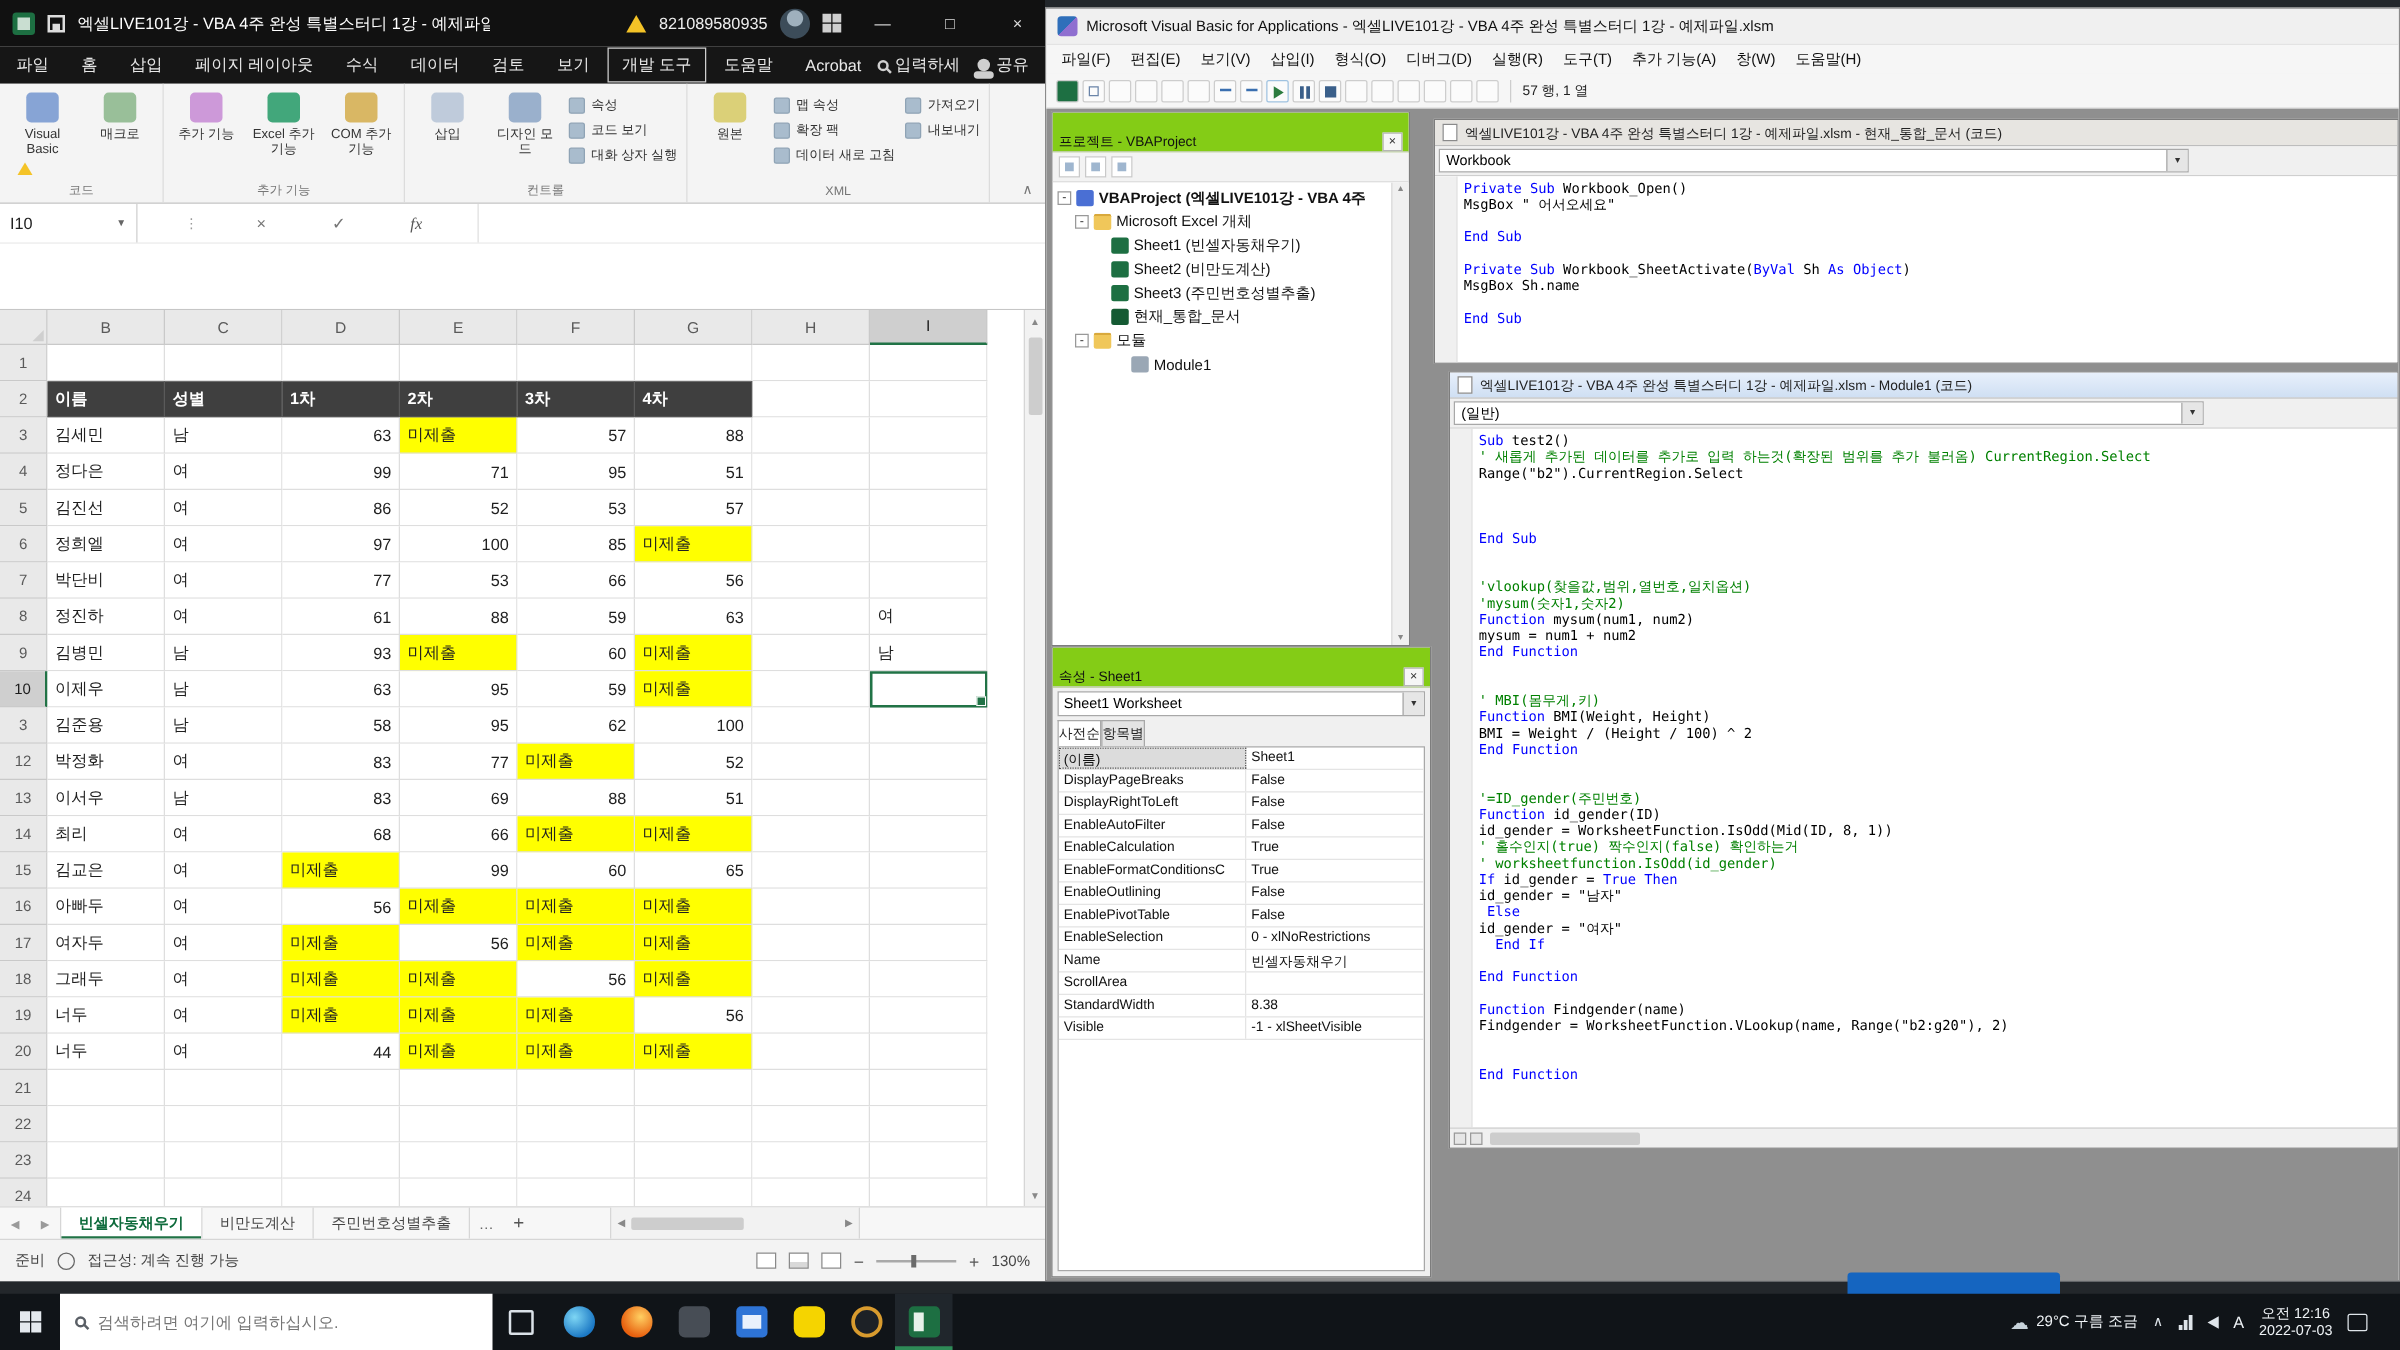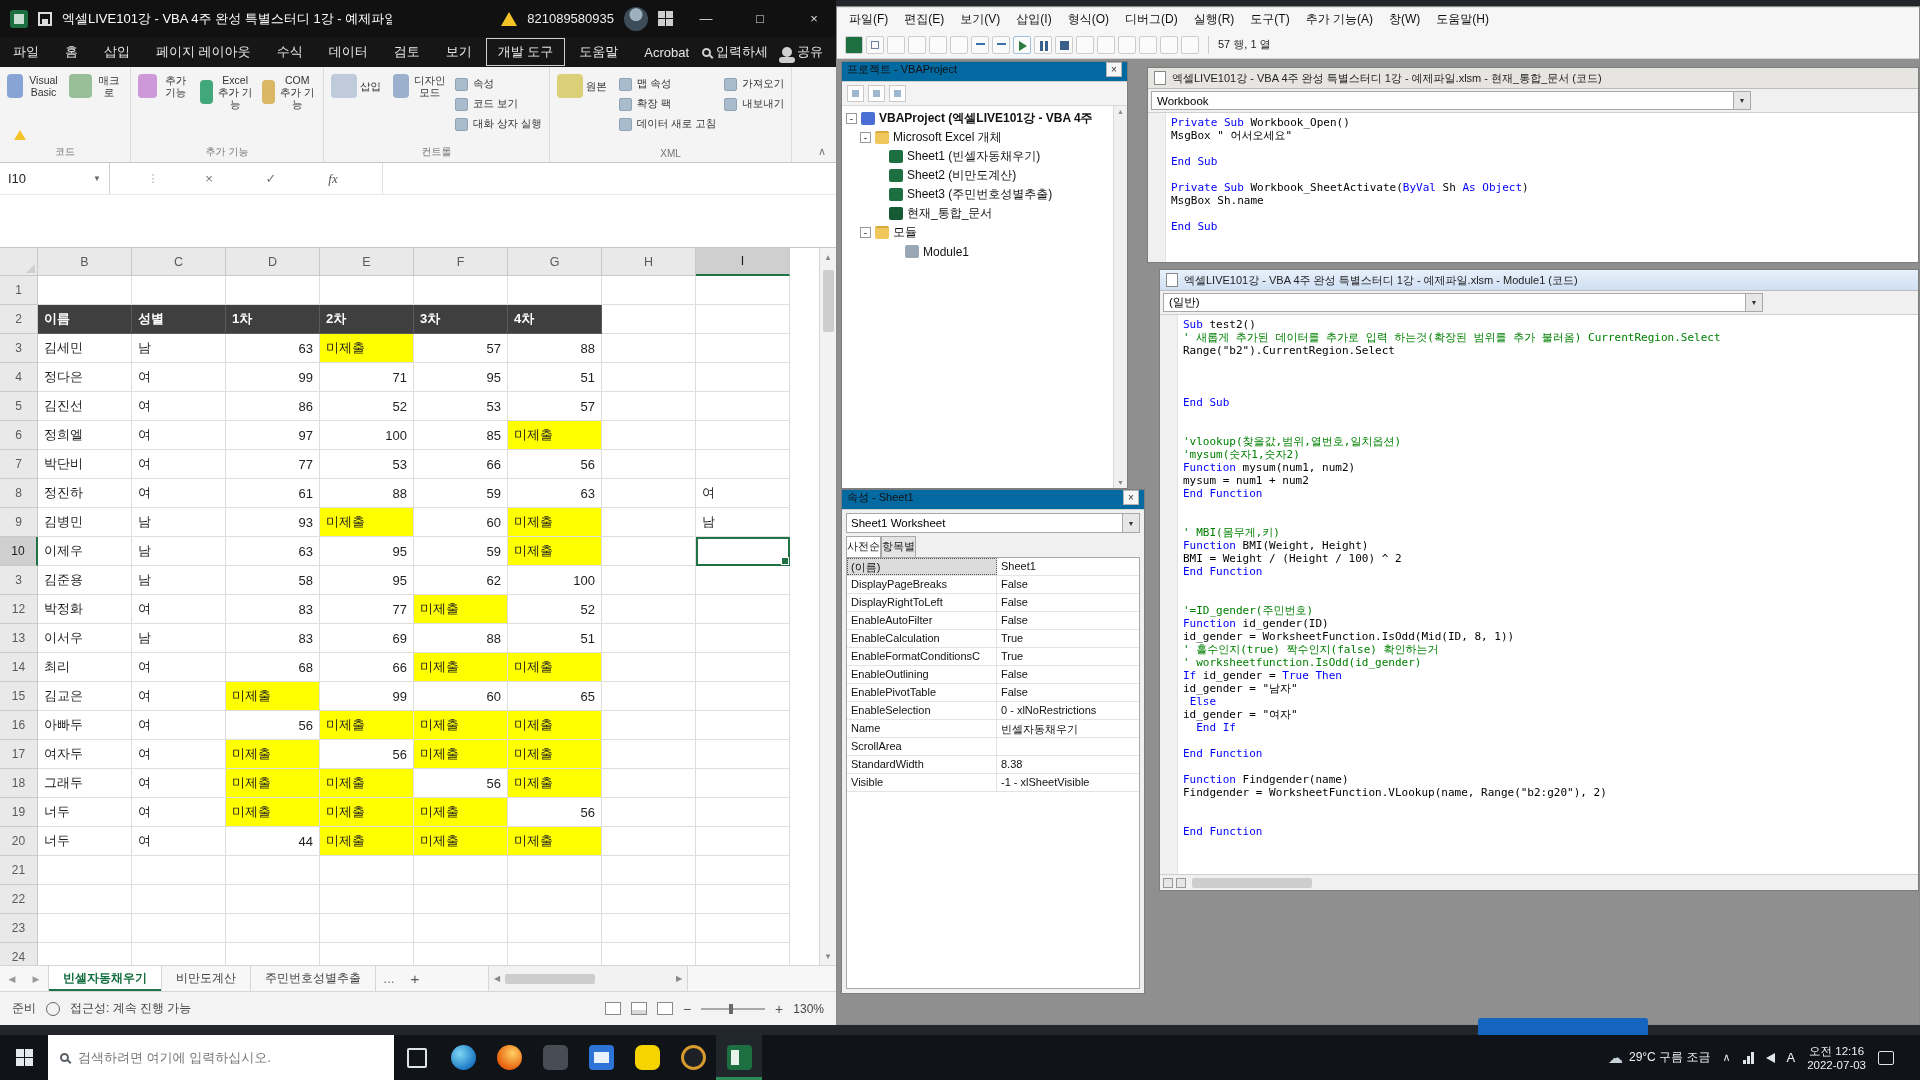--- a/index.html
+++ b/index.html
@@ -30,21 +30,21 @@
   .mag { width:9px; height:9px; border:2px solid #cfcfcf; border-radius:50%; position:relative; flex:0 0 auto; }
   .mag::after { content:''; position:absolute; width:2px; height:5px; background:#cfcfcf; transform:rotate(-45deg); right:-3px; bottom:-4px; }
   .tr-item { display:flex; align-items:center; gap:5px; white-space:nowrap; }
   .person-ico { width:10px; height:10px; border-radius:50%; background:#cfcfcf; position:relative; }
   .person-ico::after { content:''; position:absolute; left:-3px; top:10px; width:16px; height:6px; border-radius:3px; background:#cfcfcf; }
 
   .xl-ribbon { height:96px; background:#f4f4f4; border-bottom:1px solid #c6c6c6; display:flex; position:relative; flex:0 0 auto; }
   .rgroups { display:flex; height:100%; }
   .rgroup { display:flex; flex-direction:column; border-right:1px solid #dcdcdc; padding:4px 7px 1px; }
   .rgroup-content { flex:1; display:flex; gap:8px; align-items:flex-start; }
-  .bigbtn { width:54px; display:flex; flex-direction:row; align-items:center; gap:3px; padding-top:3px; font-size:10.5px; color:#333; text-align:center; line-height:12px; }
+  .bigbtn { width:54px; display:flex; flex-direction:column; align-items:center; gap:3px; padding-top:3px; font-size:10.5px; color:#333; text-align:center; line-height:12px; }
   .bicon { width:26px; height:24px; border-radius:4px; opacity:.9; }
   .smallcol { display:flex; flex-direction:column; gap:6px; padding-top:6px; }
   .smallbtn { display:flex; align-items:center; gap:5px; font-size:10.5px; color:#333; white-space:nowrap; }
   .sicon { width:13px; height:13px; border-radius:2px; background:#a9bccd; border:1px solid #8fa3b5; flex:0 0 auto; }
   .rgroup-label { text-align:center; font-size:10px; color:#767676; padding:3px 0 2px; }
   .macro-warn { position:absolute; left:14px; bottom:22px; width:0; height:0; border-left:6px solid transparent; border-right:6px solid transparent; border-bottom:10px solid #f4c327; }
   .ribbon-collapse { position:absolute; right:10px; bottom:4px; color:#777; font-size:11px; }
 
   .xl-formula { background:#fff; border-bottom:1px solid #c6c6c6; flex:0 0 auto; }
   .fb-row { height:32px; display:flex; align-items:stretch; border-bottom:1px solid #e8e8e8;gap:36px; }
@@ -110,21 +110,21 @@
   .tbi.run-icon { border-color:#9fc2e0; }
   .tbi.run-icon::after { content:''; position:absolute; left:5px; top:4px; border-left:8px solid #2c7c3f; border-top:5px solid transparent; border-bottom:5px solid transparent; }
   .tbi.break-icon::after { content:''; position:absolute; left:5px; top:4px; width:3px; height:10px; background:#3a5f8a; box-shadow:5px 0 0 #3a5f8a; }
   .tbi.reset-icon::after { content:''; position:absolute; left:4px; top:4px; width:9px; height:9px; background:#3a5f8a; }
   .tbi.undo-icon::after, .tbi.redo-icon::after { content:''; position:absolute; left:4px; top:6px; width:9px; height:5px; border-top:2px solid #3a6fb0; }
   .tb-sep { width:1px; height:18px; background:#cdcdcd; margin:0 5px; }
   .tb-status { font-size:11px; color:#222; white-space:nowrap; }
 
   .vba-mdi { flex:1; position:relative; background:#8f8f8f; overflow:hidden; }
   .panel, .mdi-child { position:absolute; background:#f0f0f0; border:1px solid #7d7d7d; display:flex; flex-direction:column; overflow:hidden; }
-  .panel-title { height:20px; background:#0369a1; border-bottom:1px solid #cfcfcf; display:flex; align-items:flex-start; gap:5px; padding:0 5px; font-size:11px; color:#111; flex:0 0 auto; }
+  .panel-title { height:32px; background:#84cc16; border-bottom:1px solid #cfcfcf; display:flex; align-items:flex-end; gap:5px; padding:0 5px; font-size:11px; color:#111; flex:0 0 auto; }
   .panel-close { margin-left:auto; width:16px; height:15px; border:1px solid #b5b5b5; background:#f6f6f6; display:flex; align-items:center; justify-content:center; font-size:10px; color:#333; }
 
   #proj-panel { left:4px; top:2px; width:287px; height:428px; }
   .proj-tools { height:24px; display:flex; align-items:center; gap:4px; padding:0 5px; background:#f3f3f3; border-bottom:1px solid #d9d9d9; flex:0 0 auto; }
   .pt-ico { width:17px; height:17px; border:1px solid #c9c9c9; background:#fff; position:relative; }
   .pt-ico::after { content:''; position:absolute; inset:4px; background:#9fb6cf; }
   .proj-body { flex:1; display:flex; background:#fff; overflow:hidden; }
   .tree { flex:1; padding:3px 0; font-size:12px; color:#111; overflow:hidden; }
   .tree-row { display:flex; align-items:center; gap:4px; height:19px; white-space:nowrap; }
   .expander { width:11px; height:11px; flex:0 0 auto; border:1px solid #999; background:#fff; font-size:10px; line-height:9px; text-align:center; color:#333; }
@@ -682,20 +682,24 @@
       <span class="zoom-pm">−</span>
       <span class="zoom-track">
           <span class="zoom-knob"></span>
         </span>
       <span class="zoom-pm">+</span>
       <span>130%</span>
     </div>
   </div>
 
   <div id="vba">
+    <div class="vba-title">
+      <span class="vba-logo"></span>
+      <span>Microsoft Visual Basic for Applications - 엑셀LIVE101강 - VBA 4주 완성 특별스터디 1강 - 예제파일.xlsm</span>
+    </div>
     <div class="vba-menu">
         <span>파일(F)</span>
         <span>편집(E)</span>
         <span>보기(V)</span>
         <span>삽입(I)</span>
         <span>형식(O)</span>
         <span>디버그(D)</span>
         <span>실행(R)</span>
         <span>도구(T)</span>
         <span>추가 기능(A)</span>

